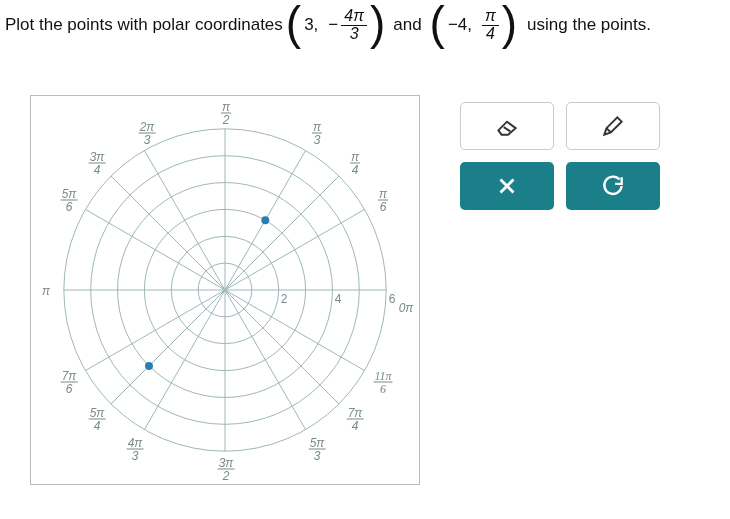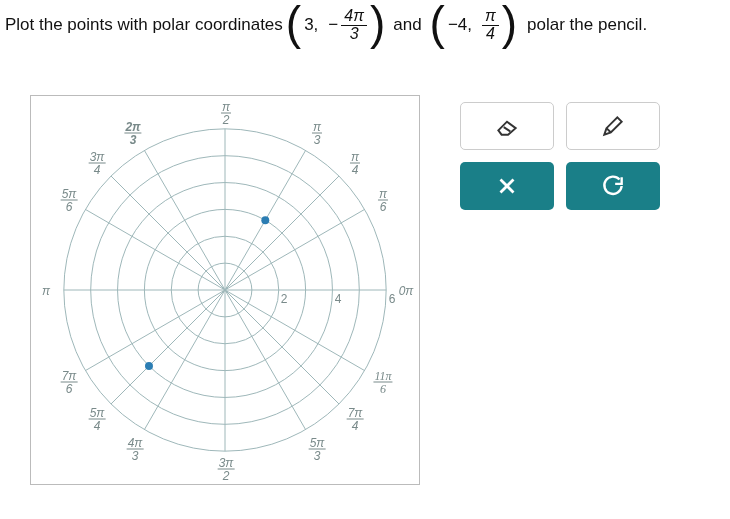--- a/index.html
+++ b/index.html
@@ -101,21 +101,21 @@
   <span style="width:2px"></span>
   <span class="paren">(</span>
   <span>−4,</span>
   <span style="width:4px"></span>
   <span class="frac">
     <span class="num">π</span>
     <span class="den">4</span>
   </span>
   <span class="paren">)</span>
   <span style="width:4px"></span>
-  <span>polar the pencil.</span>
+  <span>using the points.</span>
 </div>
 
 <div class="chart-area">
   <svg class="chart-svg" viewBox="0 0 390 390">
     <g stroke="#9db6b8" stroke-width="1" fill="none">
       <circle cx="195" cy="195" r="27"></circle>
         <circle cx="195" cy="195" r="54"></circle>
       <circle cx="195" cy="195" r="81"></circle>
         <circle cx="195" cy="195" r="108"></circle>
       <circle cx="195" cy="195" r="135"></circle>
@@ -133,21 +133,21 @@
     </g>
 
     <circle cx="235.5" cy="124.9" r="4" fill="#2b7db3"></circle>
     <circle cx="118.6" cy="271.4" r="4" fill="#2b7db3"></circle>
   </svg>
 
   <span class="tick" style="left:253px; top:203px;">2</span>
   <span class="tick" style="left:307px; top:203px;">4</span>
   <span class="tick" style="left:361px; top:203px;">6</span>
 
-  <span class="lbl" style="left:375px; top:195px; font-style:italic;">0π</span>
+  <span class="lbl" style="left:375px; top:212px; font-style:italic;">0π</span>
   <span class="lbl" style="left:15px; top:195px; font-style:italic;">π</span>
   <span class="lbl" style="left:352px; top:104px;">
       <span class="fr">
         <span>π</span>
         <span>6</span>
       </span>
     </span>
   <span class="lbl" style="left:324px; top:67px;">
       <span class="fr">
         <span>π</span>
@@ -159,21 +159,21 @@
         <span>π</span>
         <span>3</span>
       </span>
     </span>
   <span class="lbl" style="left:195px; top:17px;">
       <span class="fr">
         <span>π</span>
         <span>2</span>
       </span>
     </span>
-  <span class="lbl" style="left:102px; top:37px;font-weight:bold;">
+  <span class="lbl" style="left:116px; top:37px;">
       <span class="fr">
         <span>2π</span>
         <span>3</span>
       </span>
     </span>
   <span class="lbl" style="left:66px; top:67px;">
       <span class="fr">
         <span>3π</span>
         <span>4</span>
       </span>

